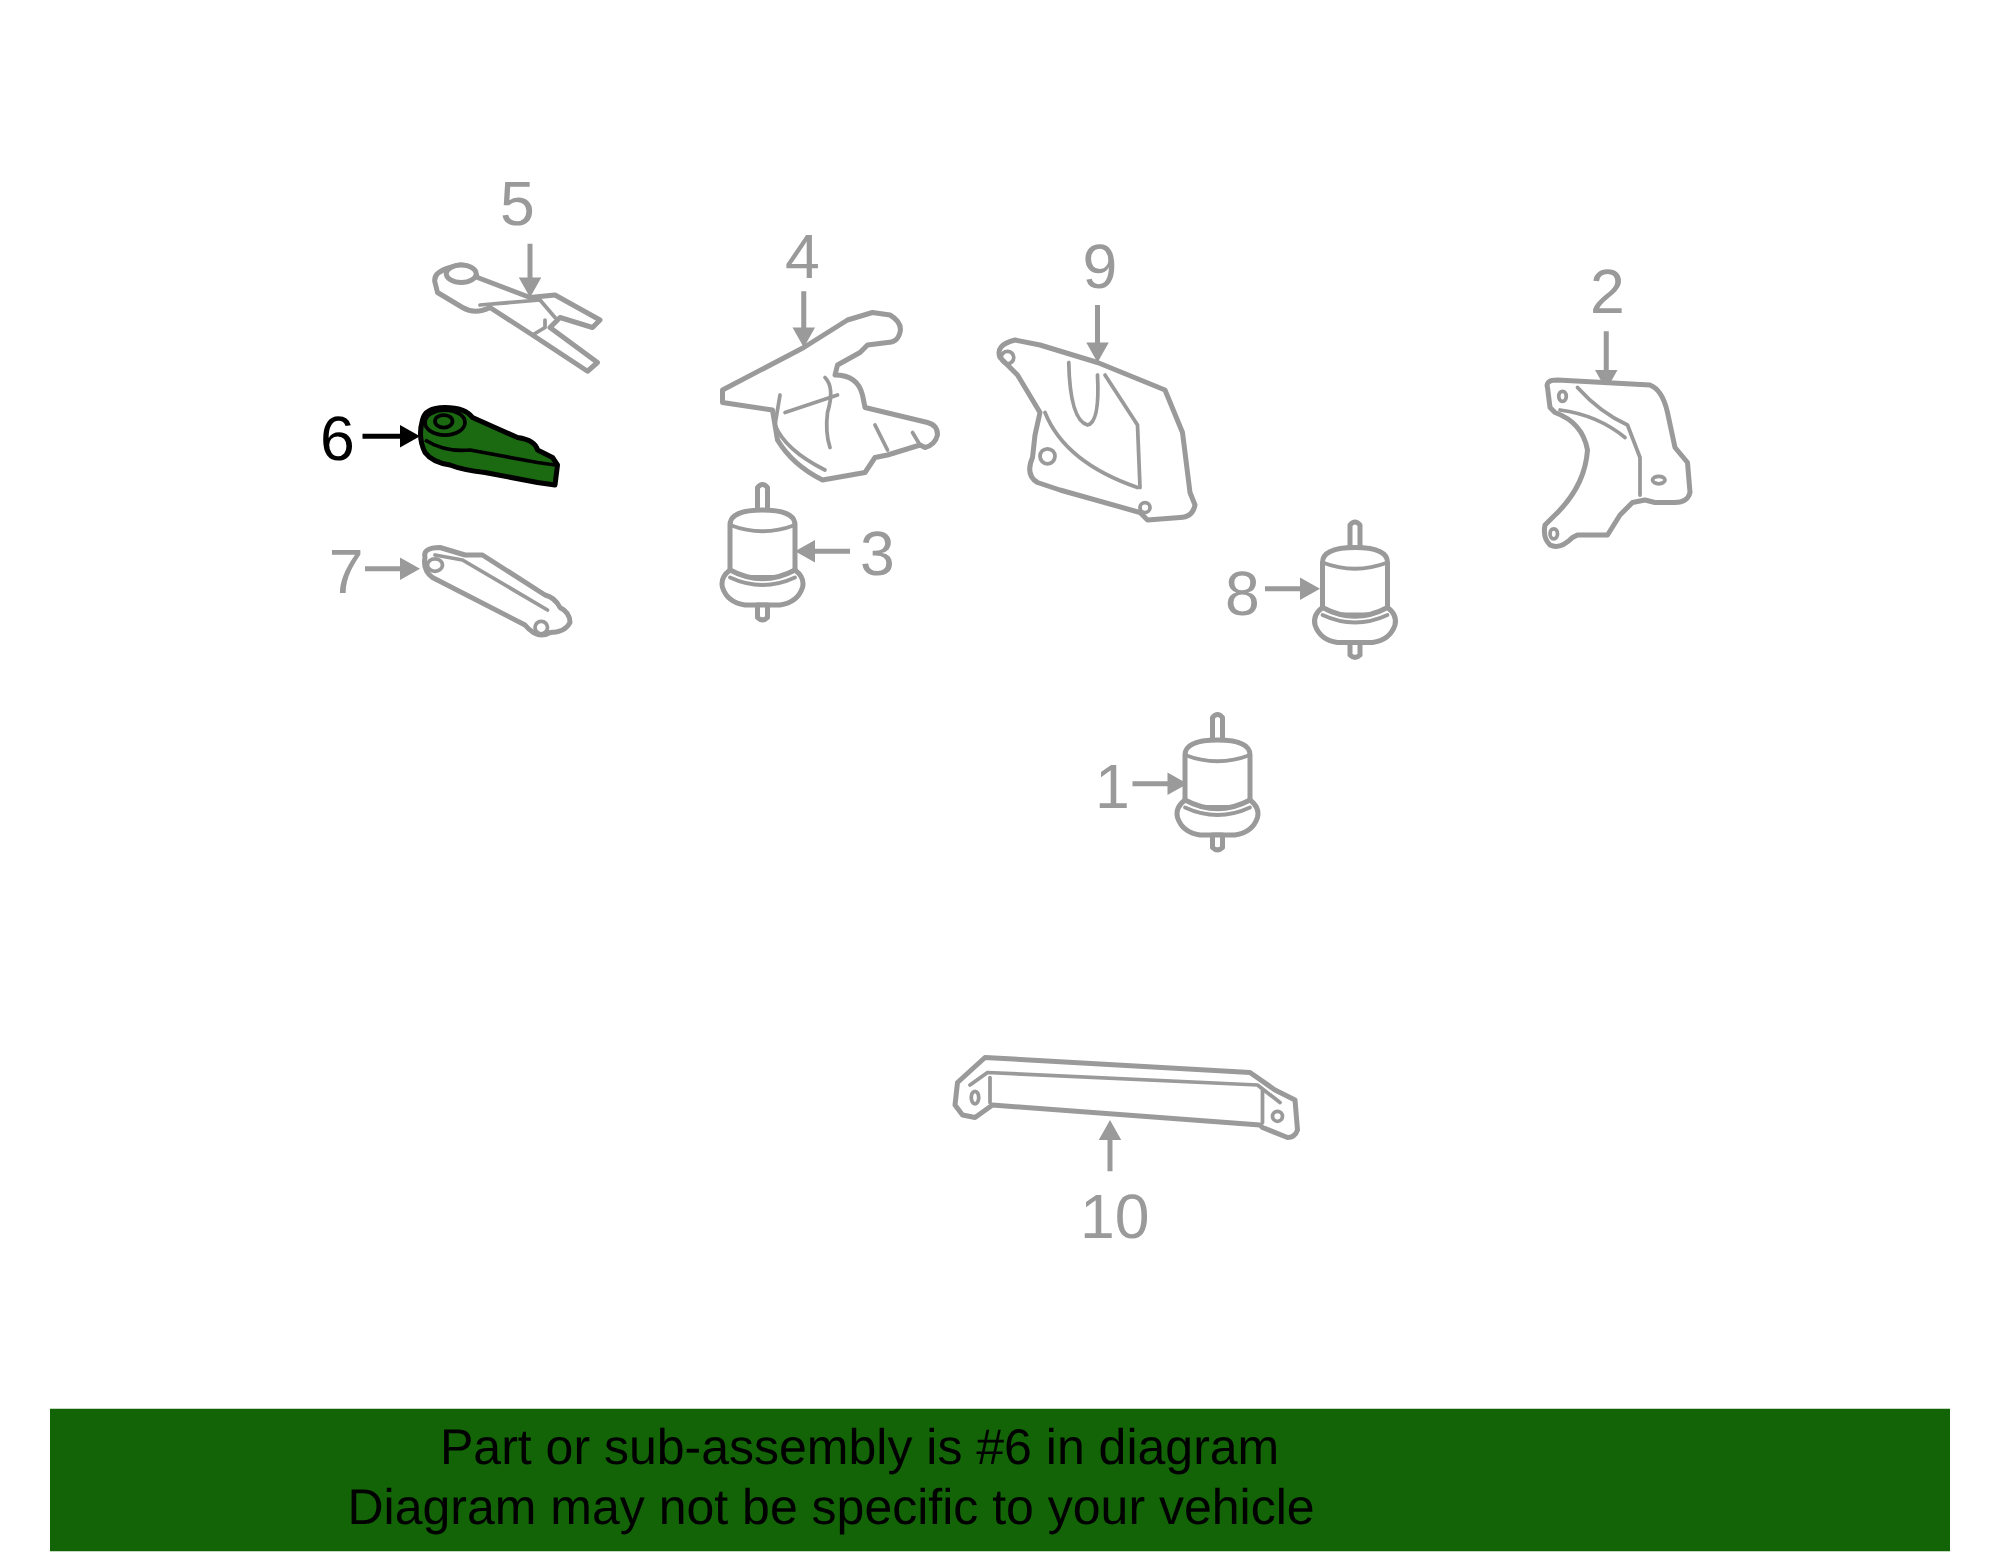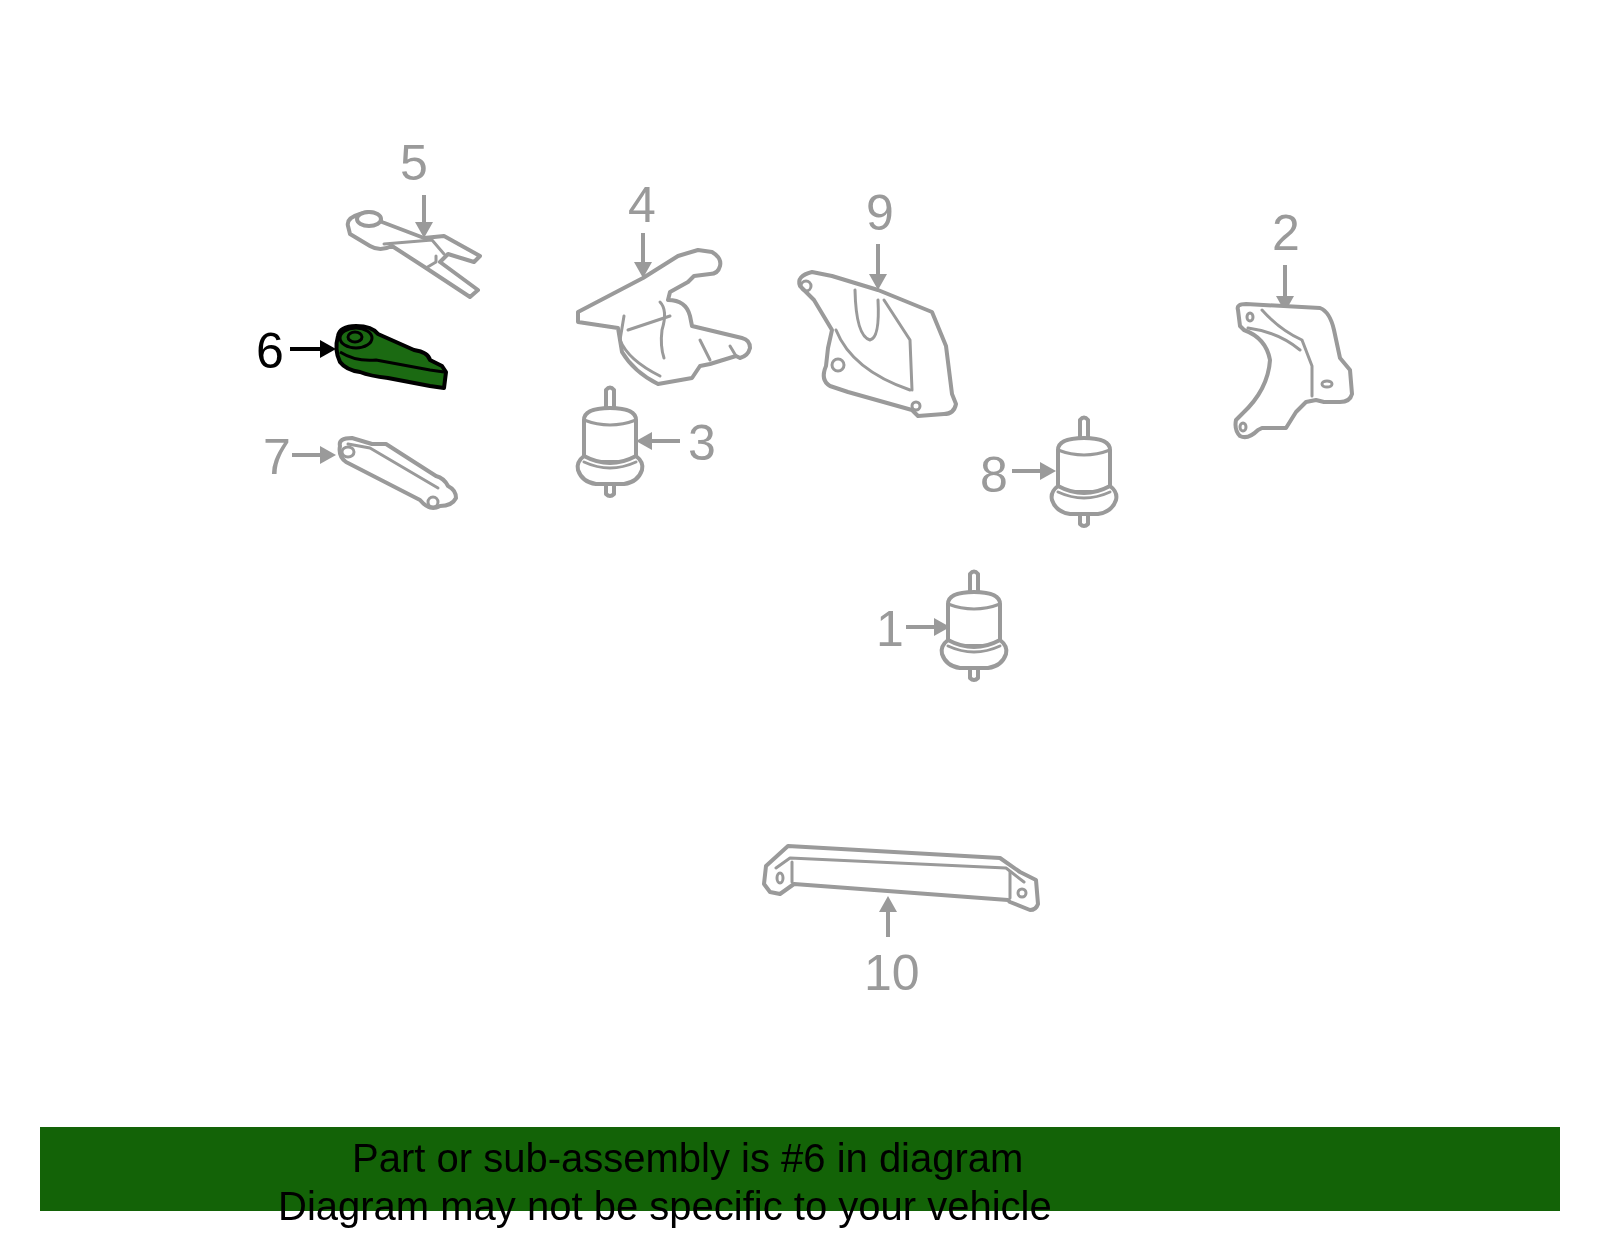--- a/index.html
+++ b/index.html
@@ -8,21 +8,21 @@
     .lbl { font-family: "Liberation Sans", sans-serif; font-size: 50px; fill: #9a9a9a; }
     .lbl.sel { fill: #000000; }
     .part { fill: #ffffff; stroke: #9a9a9a; stroke-width: 4; stroke-linejoin: round; stroke-linecap: round; }
     .part-in { fill: none; stroke: #9a9a9a; stroke-width: 3; stroke-linejoin: round; stroke-linecap: round; }
     .arrow { stroke: #9a9a9a; stroke-width: 4; fill: none; }
     .arrowhead { fill: #9a9a9a; }
     .arrow.sel { stroke: #000000; }
     .arrowhead.sel { fill: #000000; }
     .sel-part { fill: #1b6a12; stroke: #000000; stroke-width: 4; stroke-linejoin: round; }
     .sel-in { fill: none; stroke: #000000; stroke-width: 3; stroke-linejoin: round; }
-    #banner { position: absolute; left: 40px; top: 1127px; width: 1520px; height: 84px; background: #136307; }
+    #banner { position: absolute; left: 40px; top: 1127px; width: 1520px; height: 114px; background: #136307; }
     #banner .line { position: absolute; left: 0; width: 100%; font-size: 40px; color: #000000; white-space: nowrap; line-height: 46px; }
     #banner .l1 { top: 8px; left: 312px; }
     #banner .l2 { top: 56px; left: 238px; }
   </style>
 </head>
 <body>
 
 <svg id="diagram" viewBox="0 0 1600 1249" xmlns="http://www.w3.org/2000/svg">
   <defs>
     <g id="mount-shape">

